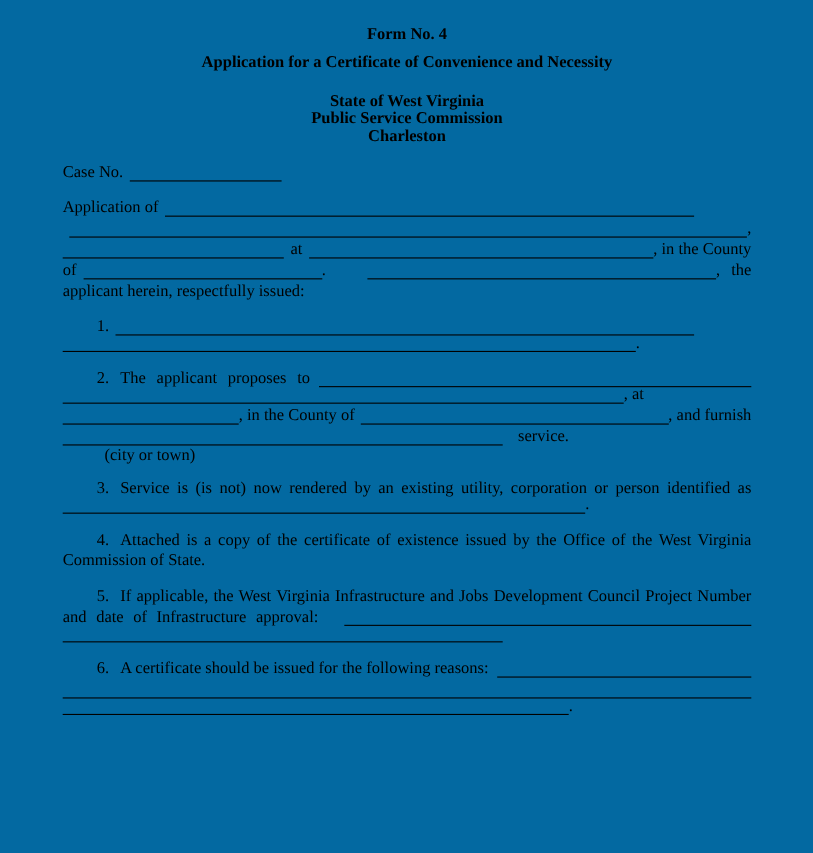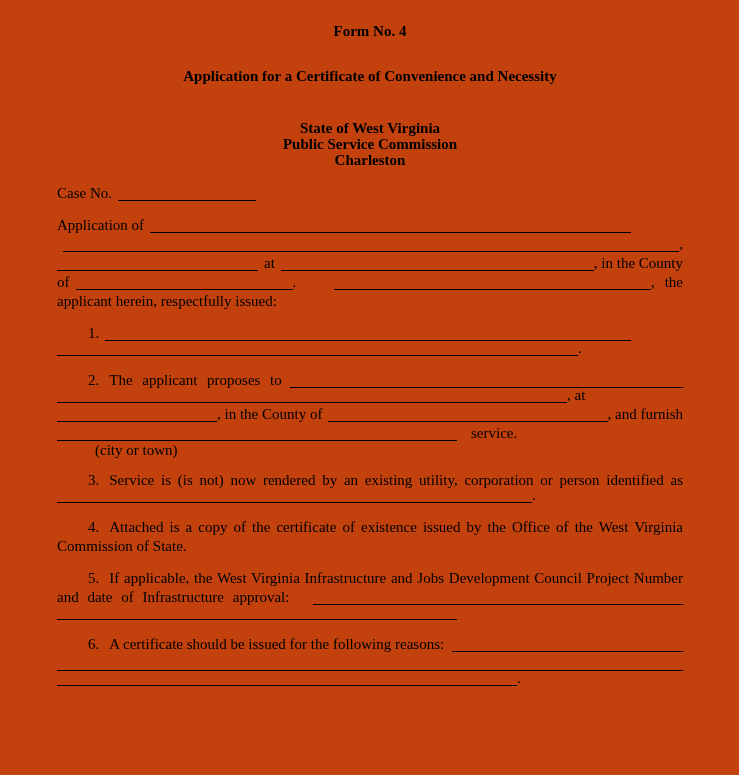--- a/index.html
+++ b/index.html
@@ -1,30 +1,30 @@
 <!DOCTYPE html>
 <html><head>
 <meta charset="utf-8">
 <style>
   html,body { margin:0; padding:0; background:#ffffff; }
   .page {
     position:relative;
     width:739px; height:775px;
     box-sizing:border-box;
     padding:22px 56px 0 57px;
-    background:#c2410c;
+    background:#0369a1;
     color:#000;
     font-family:"Liberation Serif", serif;
     font-size:15px;
     line-height:19px;
     overflow:hidden;
   }
   .hdr { text-align:center; font-weight:bold; }
-  .title { margin-top:26px; }
-  .org { margin-top:34px; line-height:16px; }
+  .title { margin-top:7px; }
+  .org { margin-top:17px; line-height:16px; }
   .row { display:flex; align-items:flex-end; height:19px; }
   .row.cont { height:15px; }           
   .blank {
     height:0; border-bottom:1px solid #000;
     margin-bottom:2px; flex-shrink:0;
   }
   .grow { flex-grow:1; }
   .txt { white-space:pre; }
   .case-row { margin-top:16px; }
   .intro { margin-top:13px; }

